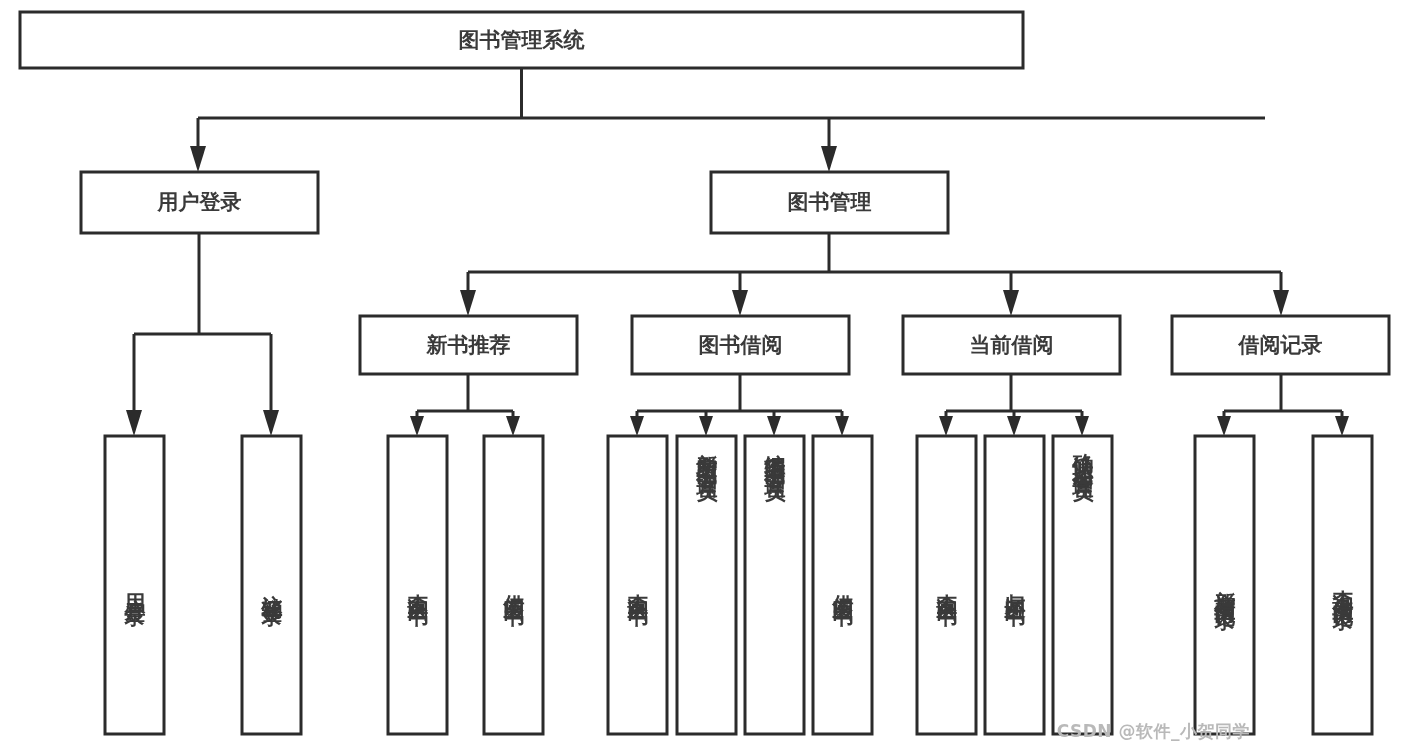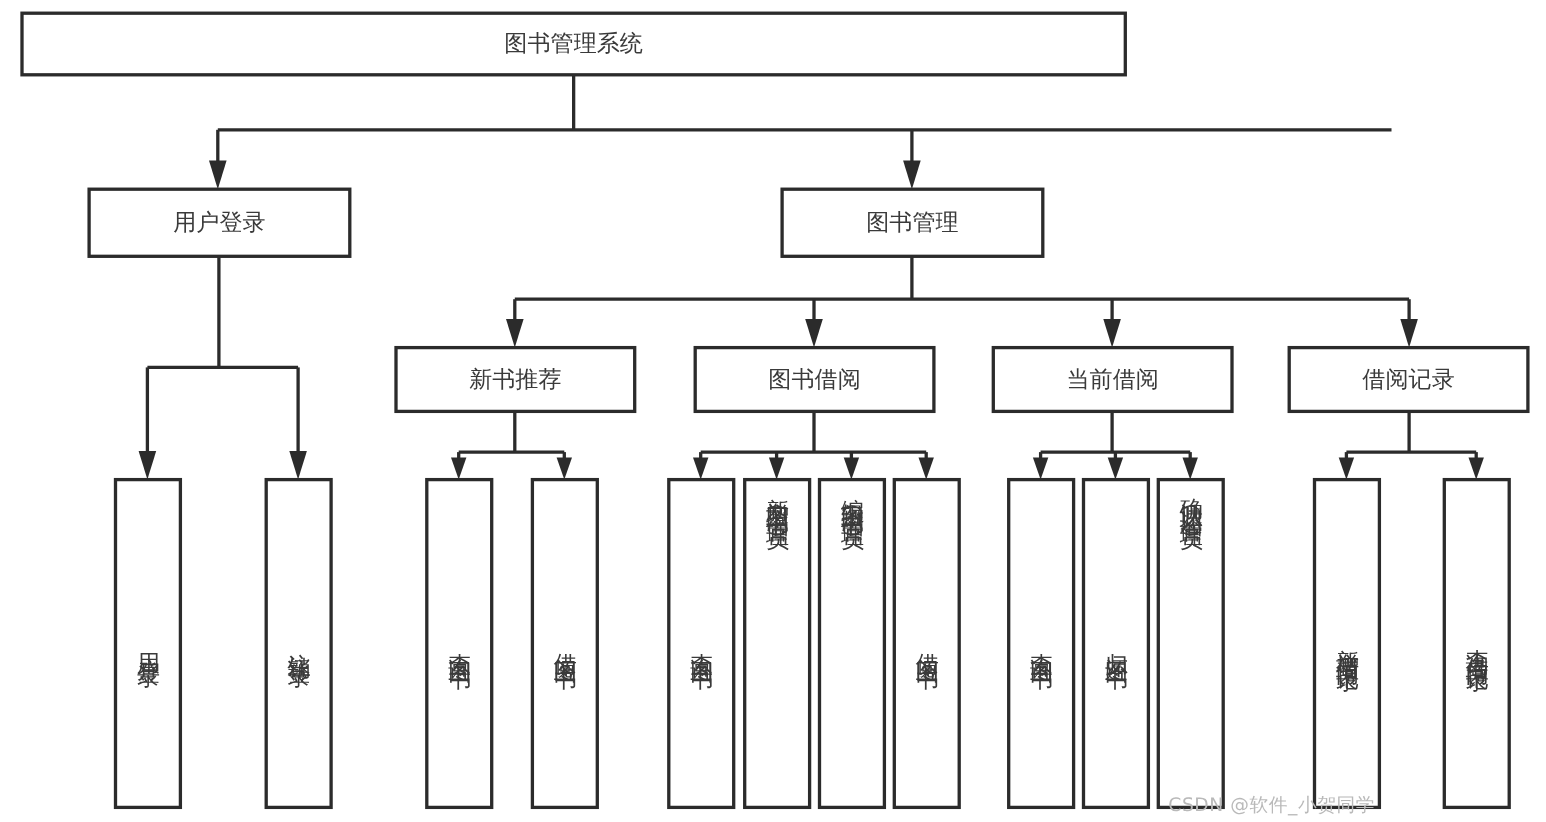--- a/index.html
+++ b/index.html
@@ -11,20 +11,21 @@
     width: 1405px;
     height: 747px;
     font-family: "DejaVu Sans", "Liberation Sans", sans-serif;
     overflow: hidden;
   }
   #diagram-root {
     position: relative;
     width: 1256px;
     height: 747px;
     background: #ffffff;
+    font-weight: bold;
   }
   svg.flow {
     position: absolute;
     left: 0;
     top: 0;
     width: 1405px;
     height: 747px;
   }
   .node-box {
     fill: #ffffff;

